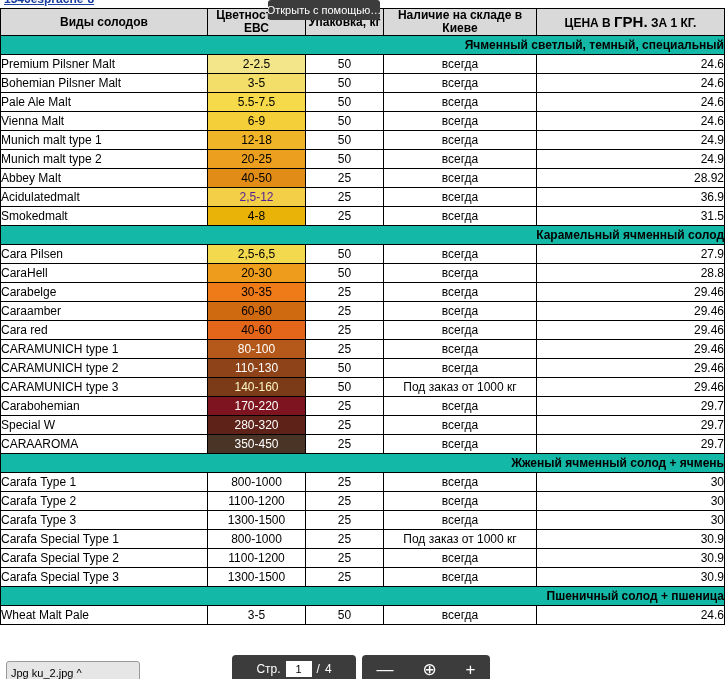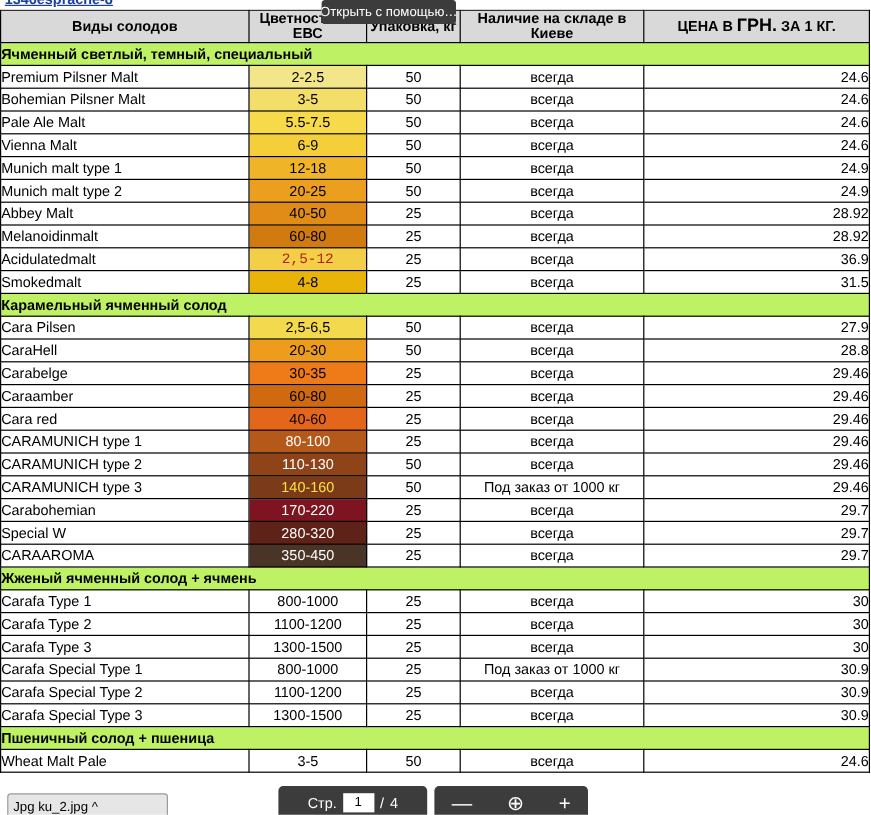--- a/index.html
+++ b/index.html
@@ -70,22 +70,22 @@
     line-height: 1.1;
     padding: 2px 3px;
   }
   th.col-price {
     font-size: 12px;
   }
   th.col-price .big {
     font-size: 15px;
   }
   .section-row td {
-    background: #bef264;
-    text-align: left;
+    background: #14b8a6;
+    text-align: right;
     font-weight: bold;
     font-size: 15px;
     height: 22px;
   }
   td.name {
     text-align: left;
     padding-left: 3px;
     white-space: nowrap;
     overflow: hidden;
   }
@@ -246,29 +246,22 @@
         <td class="price">24.9</td>
       </tr>
       <tr>
         <td class="name">Abbey Malt</td>
         <td class="ebc" style="background: rgb(224, 140, 22); color: rgb(0, 0, 0); margin-top: 35px;">40-50</td>
         <td class="pack">25</td>
         <td class="stock">всегда</td>
         <td class="price">28.92</td>
       </tr>
       <tr>
-        <td class="name">Melanoidinmalt</td>
-        <td class="ebc" style="background: rgb(208, 122, 16); color: rgb(0, 0, 0);">60-80</td>
-        <td class="pack">25</td>
-        <td class="stock">всегда</td>
-        <td class="price">28.92</td>
-      </tr>
-      <tr>
         <td class="name">Acidulatedmalt</td>
-        <td class="ebc" style="background: rgb(243, 207, 71); color: #b91c1c; font-family: Liberation Mono, monospace;">2,5-12</td>
+        <td class="ebc" style="background: rgb(243, 207, 71); color: #4c1d95;">2,5-12</td>
         <td class="pack">25</td>
         <td class="stock">всегда</td>
         <td class="price">36.9</td>
       </tr>
       <tr>
         <td class="name">Smokedmalt</td>
         <td class="ebc" style="background: #eab308; color: rgb(0, 0, 0);">4-8</td>
         <td class="pack">25</td>
         <td class="stock">всегда</td>
         <td class="price">31.5</td>
@@ -320,21 +313,21 @@
       </tr>
       <tr>
         <td class="name">CARAMUNICH  type 2</td>
         <td class="ebc" style="background: rgb(143, 67, 24); color: rgb(255, 255, 255);">110-130</td>
         <td class="pack">50</td>
         <td class="stock">всегда</td>
         <td class="price">29.46</td>
       </tr>
       <tr>
         <td class="name">CARAMUNICH  type 3</td>
-        <td class="ebc" style="background: rgb(123, 58, 24); color: #fde047;">140-160</td>
+        <td class="ebc" style="background: rgb(123, 58, 24); color: #fef9c3;">140-160</td>
         <td class="pack">50</td>
         <td class="stock">Под заказ от 1000 кг</td>
         <td class="price">29.46</td>
       </tr>
       <tr>
         <td class="name">Carabohemian</td>
         <td class="ebc" style="background: rgb(125, 20, 32); color: rgb(255, 255, 255);">170-220</td>
         <td class="pack">25</td>
         <td class="stock">всегда</td>
         <td class="price">29.7</td>

